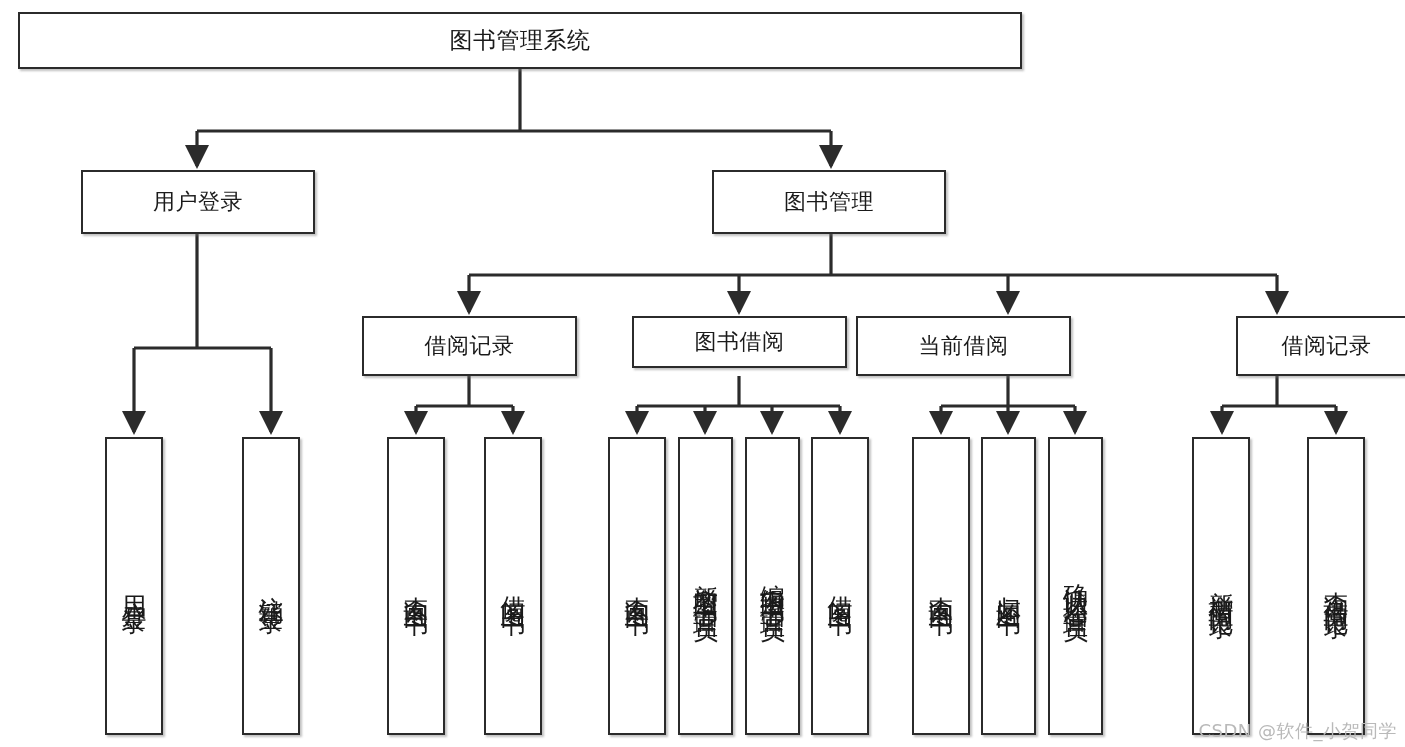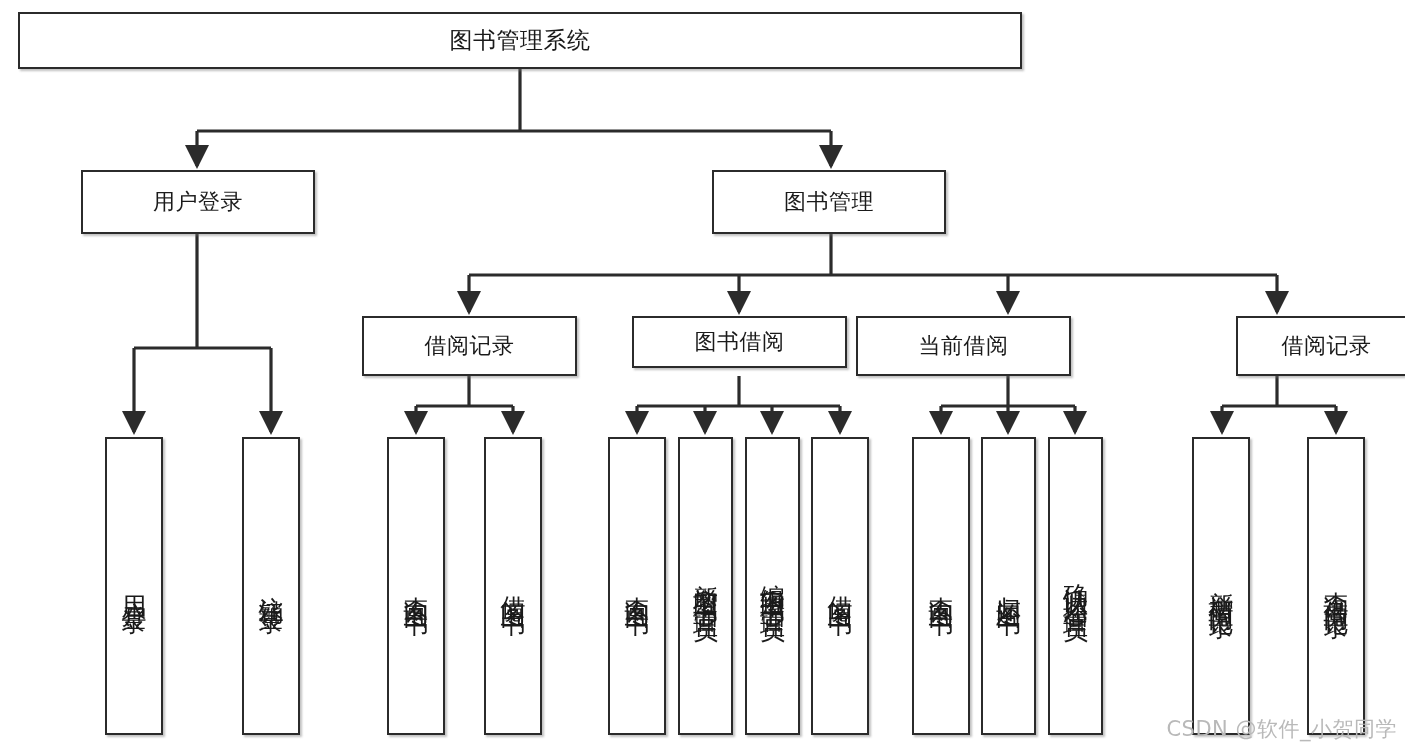--- a/index.html
+++ b/index.html
@@ -59,21 +59,21 @@
     font-size: 25px;
     letter-spacing: 5px;
     line-height: 1;
     white-space: nowrap;
     max-height: 286px;
   }
   #watermark {
     position: absolute;
     right: 8px;
     bottom: 4px;
-    font-size: 21px;
+    font-size: 18px;
     color: #b9b9b9;
     letter-spacing: 0.5px;
     white-space: nowrap;
   }
 </style>
 </head>
 <body>
 
 <div id="canvas">
 

